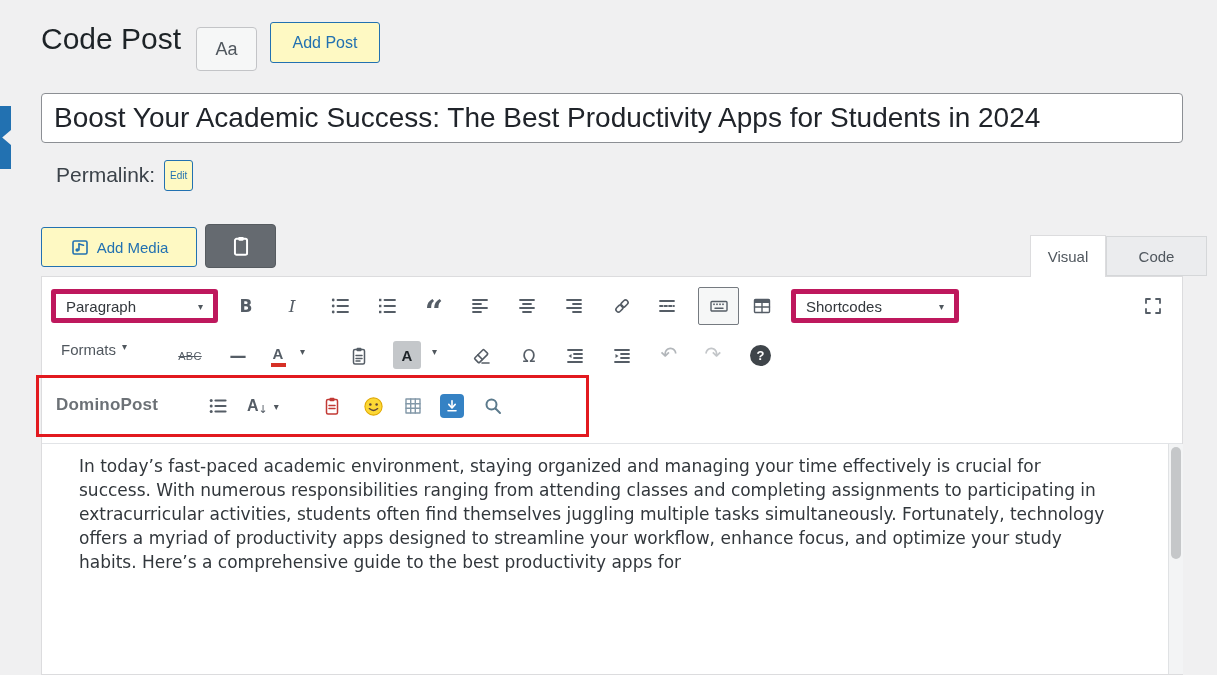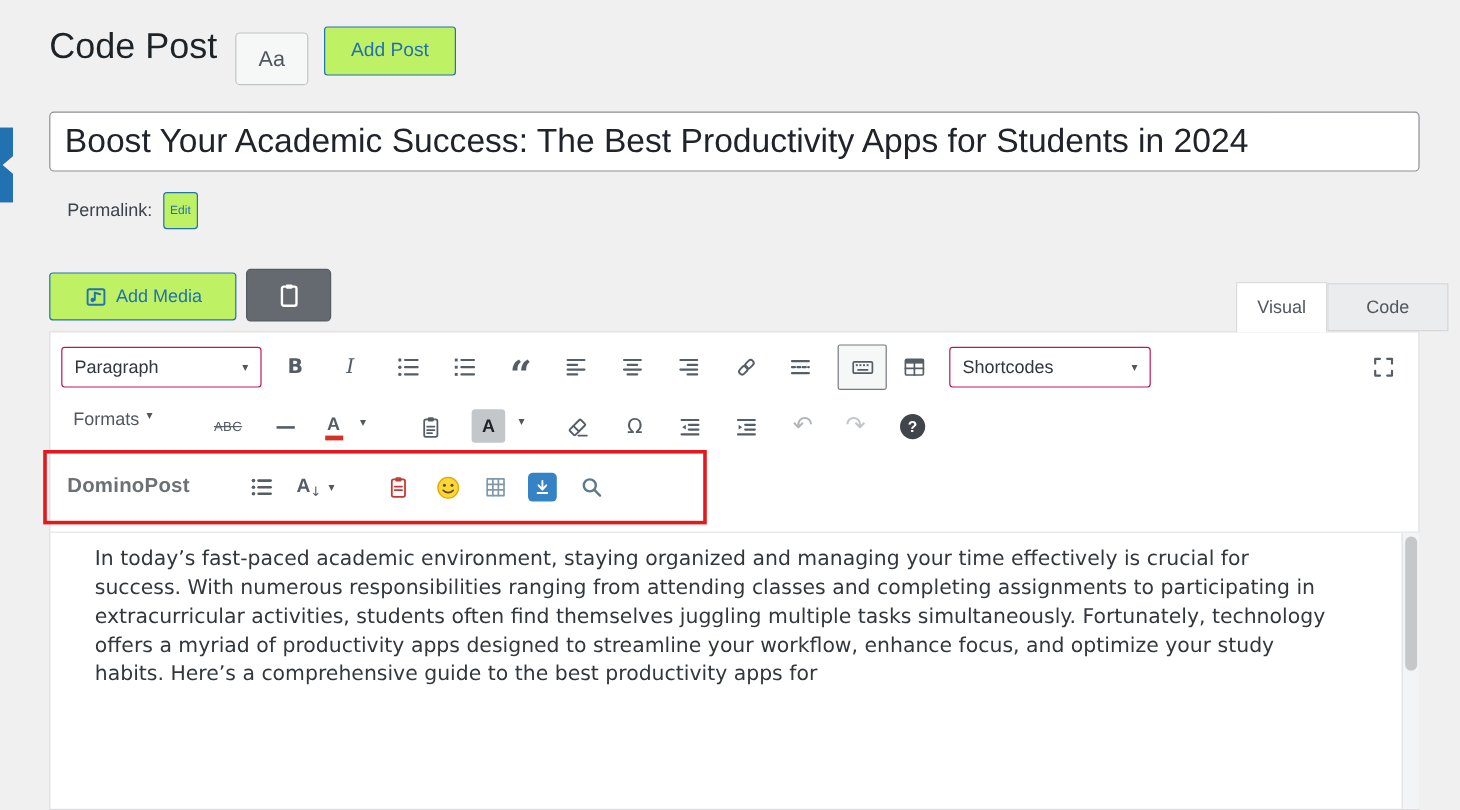--- a/index.html
+++ b/index.html
@@ -1,23 +1,23 @@
 <!DOCTYPE html>
 <html><head>
 <meta charset="utf-8">
 <style>
   *{box-sizing:border-box;margin:0;padding:0}
   html,body{width:1217px;height:675px}
   body{position:relative;overflow:hidden;background:#f0f0f1;color:#1d2327;font-family:"Liberation Sans",sans-serif}
   .abs{position:absolute}
   .glyph{font-family:"DejaVu Sans",sans-serif}
-  .btn-blue{background:#bef264;border:1px solid #2271b1;border-radius:3px;color:#2271b1;display:flex;align-items:center;justify-content:center;cursor:pointer;font-family:"Liberation Sans",sans-serif}
+  .btn-blue{background:#fef9c3;border:1px solid #2271b1;border-radius:3px;color:#2271b1;display:flex;align-items:center;justify-content:center;cursor:pointer;font-family:"Liberation Sans",sans-serif}
   .icbtn{position:absolute;width:32px;height:32px;display:flex;align-items:center;justify-content:center;color:#555d66;cursor:pointer}
   .ic{width:20px;height:20px;stroke:currentColor;fill:none;stroke-width:1.8;stroke-linecap:round;stroke-linejoin:round}
-  .select{position:absolute;height:34px;background:#fff;border:1px solid #be185d;border-radius:3px;display:flex;align-items:center;justify-content:space-between;padding:12px 10px;font-size:15px;color:#32373c;cursor:pointer}
+  .select{position:absolute;height:34px;background:#fff;border:5px solid #be185d;border-radius:3px;display:flex;align-items:center;justify-content:space-between;padding:12px 10px;font-size:15px;color:#32373c;cursor:pointer}
   .caret{font-size:10px;color:#50575e;margin-left:6px;font-family:"DejaVu Sans",sans-serif}
   .tab{position:absolute;display:flex;align-items:center;justify-content:center;font-size:15px;color:#50575e;cursor:pointer}
   #editor-main{position:absolute;left:41px;top:276px;width:1142px;height:399px;background:#fff;border:1px solid #dcdcde}
   #content-area{position:absolute;left:0;top:167px;right:15px;bottom:0;padding:10px 55px 0 37px;font-family:"DejaVu Sans",sans-serif;font-size:17px;line-height:24px;color:#32373c;overflow:hidden;cursor:text}
   #red-box{position:absolute;left:36px;top:375px;width:553px;height:62px;border:3px solid #e2191f;z-index:60;pointer-events:none}
   #title-input{position:absolute;left:41px;top:93px;width:1142px;height:50px;border:1px solid #8c8f94;border-radius:4px;background:#fff;padding:0 12px;font-size:28px;color:#20242a;font-family:"Liberation Sans",sans-serif;white-space:nowrap;overflow:hidden}
   a{color:#2271b1}
 </style>
 </head>
 <body>
@@ -26,21 +26,21 @@
 
 <button class="abs" style="left:196px;top:27px;width:61px;height:44px;background:#f6f7f7;border:1px solid #c3c4c7;border-radius:4px;color:#50575e;font-size:18px;cursor:pointer">Aa</button>
 
 <button class="abs btn-blue" style="left:270px;top:22px;width:110px;height:41px;font-size:16px">Add Post</button>
 
 <div class="abs" style="left:0;top:106px;width:11px;height:63px;background:#2271b1;clip-path:polygon(0 0,100% 0,100% 38%,20% 50%,100% 62%,100% 100%,0 100%)"></div>
 
 <input id="title-input" type="text" value="Boost Your Academic Success: The Best Productivity Apps for Students in 2024" style="">
 
 <div class="abs" style="left:56px;top:159px;height:32px;display:flex;align-items:center;gap:9px">
-  <span style="font-size:15px;color:#3c434a">Permalink:</span>
+  <span style="font-size:21px;color:#3c434a">Permalink:</span>
   <button class="btn-blue" style="width:29px;height:31px;font-size:10px">Edit</button>
 </div>
 
 <button class="abs btn-blue" style="left:41px;top:227px;width:156px;height:40px;font-size:15px;gap:7px">
   <span style="display:flex">
     <svg class="ic" viewBox="0 0 20 20" style="stroke-width:1.6">
       <rect x="3" y="4" width="14" height="13" rx="1.5"></rect>
       <circle cx="7.2" cy="13" r="1.8" fill="currentColor" stroke="none"></circle>
       <line x1="9" y1="13" x2="9" y2="7"></line>
       <path d="M9 7 L13.5 8.2"></path>

